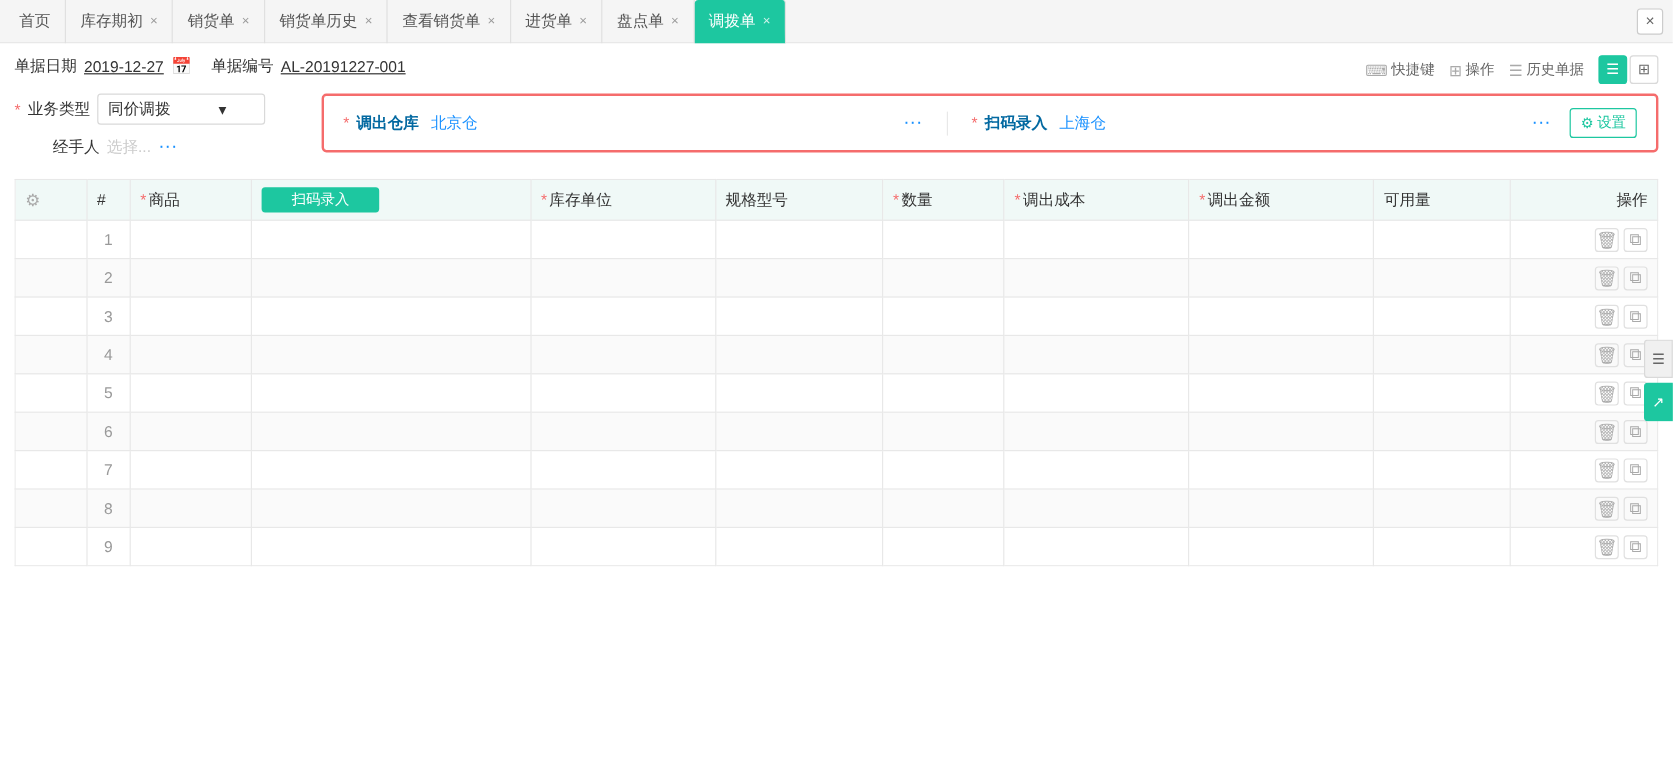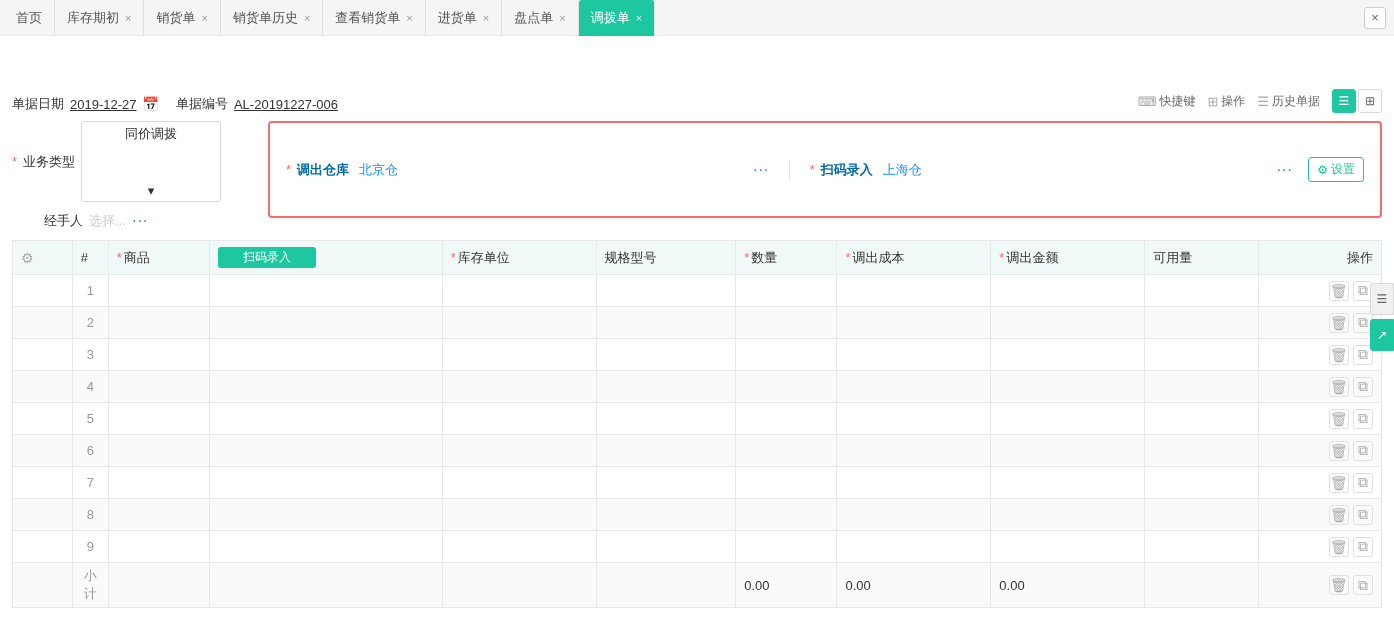--- a/index.html
+++ b/index.html
@@ -66,21 +66,21 @@
     .warehouse-divider { width: 1px; height: 20px; background: #e8e8e8; margin: 0 20px; }
 
     .settings-btn {
       border: 1px solid #1dc7a0; color: #1dc7a0; border-radius: 3px; padding: 3px 8px;
       cursor: pointer; font-size: 12px; display: flex; align-items: center; gap: 3px; white-space: nowrap;
     }
     .business-field { display: flex; align-items: center; gap: 6px; }
     .business-field .asterisk { color: #f56c6c; }
     .select-wrap {
       border: 1px solid #d9d9d9; border-radius: 3px; padding: 3px 8px;
-      display: flex; align-items: center; gap: 40px; min-width: 140px; cursor: pointer; background: #fff; flex-direction: column;
+      display: flex; align-items: center; gap: 40px; min-width: 140px; cursor: pointer; background: #fff;
     }
     .person-field { display: flex; align-items: center; gap: 6px; margin-left: 32px; }
     .person-placeholder { color: #ccc; }
     .person-more { color: #1890ff; cursor: pointer; font-size: 16px; }
 
     
     .data-table { width: 100%; border-collapse: collapse; font-size: 13px; }
     .data-table th {
       background: #f0f9f7; border: 1px solid #e8e8e8; padding: 6px 8px;
       text-align: left; font-weight: normal; color: #333; white-space: nowrap;
@@ -117,21 +117,21 @@
       font-size: 12px; color: #666; border-radius: 3px 0 0 3px;
     }
     .float-btn.green { background: #1dc7a0; color: #fff; border-color: #1dc7a0; }
 
     
     .table-wrap { overflow-x: auto; }
     .table-wrap::-webkit-scrollbar { height: 6px; }
     .table-wrap::-webkit-scrollbar-track { background: #f0f0f0; }
     .table-wrap::-webkit-scrollbar-thumb { background: #ccc; border-radius: 3px; }
 
-    .top-row { display: flex; align-items: flex-end; margin-bottom: 8px; margin-top: 43px; }
+    .top-row { display: flex; align-items: flex-start; margin-bottom: 8px; }
   </style>
 </head>
 <body>
 
 <div class="tab-bar">
   <div class="tab">
     <span>首页</span>
   </div>
   <div class="tab">
     <span>库存期初</span>
@@ -167,21 +167,21 @@
 <div class="main">
 
   <div class="top-row">
     <div class="form-field">
       <span>单据日期</span>
       <span class="value">2019-12-27</span>
       <span class="calendar-icon">📅</span>
     </div>
     <div class="form-field" style="margin-left:16px;">
       <span>单据编号</span>
-      <span class="value">AL-20191227-006</span>
+      <span class="value">AL-20191227-001</span>
     </div>
 
     <div class="header-actions">
       <div class="action-item">
         <span class="action-icon">⌨</span>
         <span>快捷键</span>
       </div>
       <div class="action-item">
         <span class="action-icon">⊞</span>
         <span>操作</span>
@@ -415,38 +415,20 @@
             <td></td>
             <td></td>
             <td></td>
             <td>
               <div class="op-icons">
                 <div class="op-btn">🗑</div>
                 <div class="op-btn">⧉</div>
               </div>
             </td>
           </tr>
-          <tr class="subtotal-row">
-            <td></td>
-            <td class="row-num">小计</td>
-            <td></td>
-            <td></td>
-            <td></td>
-            <td></td>
-            <td class="sum-val">0.00</td>
-            <td class="sum-val">0.00</td>
-            <td class="sum-val">0.00</td>
-            <td></td>
-            <td>
-              <div class="op-icons">
-                <div class="op-btn">🗑</div>
-                <div class="op-btn">⧉</div>
-              </div>
-            </td>
-          </tr>
         </tbody>
     </table>
   </div>
 </div>
 
 <div class="right-float">
   <div class="float-btn">☰</div>
   <div class="float-btn green">↗</div>
 </div>
 

